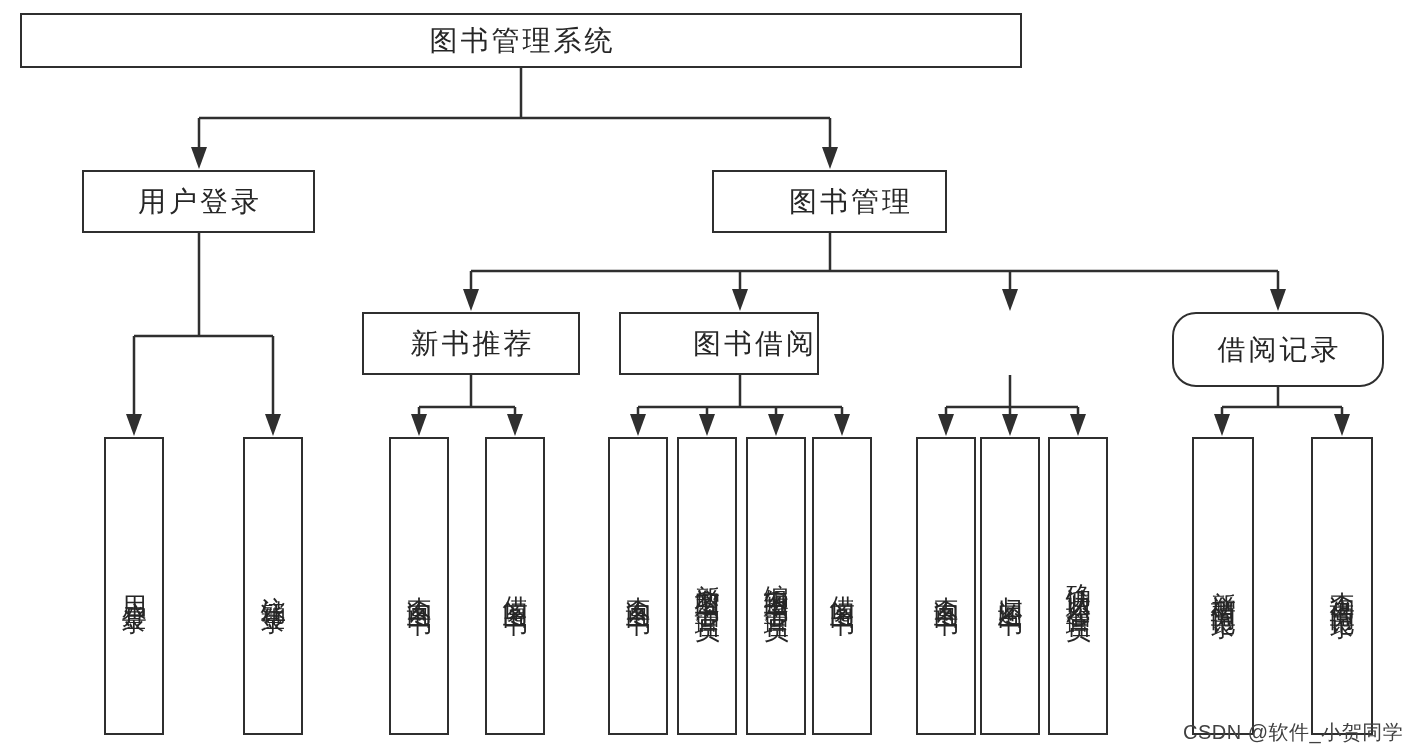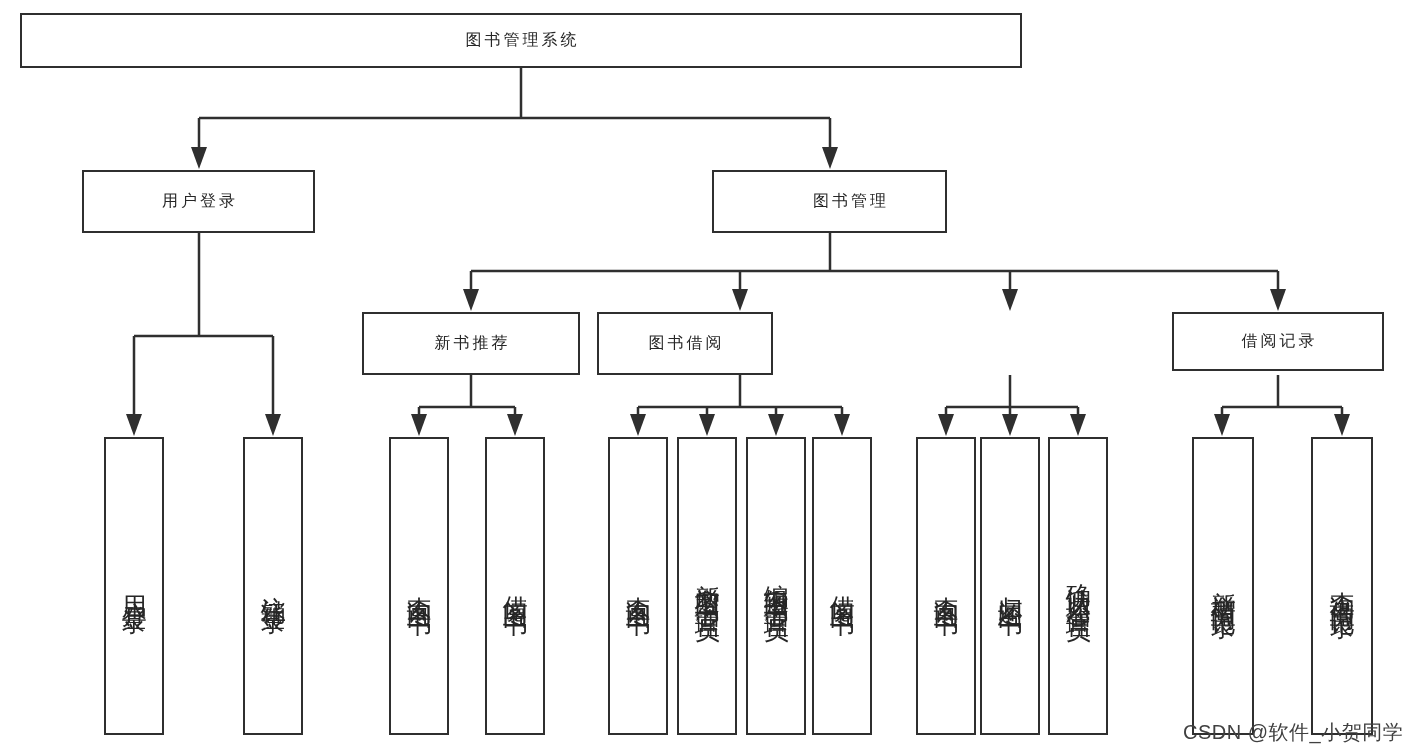--- a/index.html
+++ b/index.html
@@ -22,21 +22,21 @@
     box-sizing: border-box;
     border: 2.5px solid #2f2f2f;
     background: #ffffff;
     display: flex;
     align-items: center;
     justify-content: center;
     z-index: 2;
     color: #262626;
   }
   .node .hlabel {
-    font-size: 16px;
+    font-size: 28px;
     letter-spacing: 3px;
     white-space: nowrap;
     text-indent: 3px; 
   }
   .leaf {
     top: 437px;
     height: 298px;
   }
   .leaf .vlabel {
     writing-mode: vertical-rl;
@@ -45,23 +45,23 @@
     letter-spacing: 5px;
     line-height: 1.1;
   }
   
   .n-root  { left: 20px;  top: 13px;  width: 1002px; height: 55px; }
   
   .n-login { left: 82px;  top: 170px; width: 233px; height: 63px; }
   .n-mgmt  { left: 712px; top: 170px; width: 235px; height: 63px; padding-left: 40px; }
   
   .n-new   { left: 362px;  top: 312px; width: 218px; height: 63px; }
-  .n-bor   { left: 597px;  top: 312px; width: 176px; height: 63px; }
+  .n-bor   { left: 619px;  top: 312px; width: 200px; height: 63px; justify-content: flex-end; }
   .n-cur   { left: 902px;  top: 312px; width: 216px; height: 63px; }
-  .n-rec   { left: 1172px; top: 312px; width: 212px; height: 59px; }
+  .n-rec   { left: 1172px; top: 312px; width: 212px; height: 75px; border-radius: 24px; }
   
   .lf-1  { left: 104px;  width: 60px; }
   .lf-2  { left: 243px;  width: 60px; }
   .lf-3  { left: 389px;  width: 60px; }
   .lf-4  { left: 485px;  width: 60px; }
   .lf-5  { left: 608px;  width: 60px; }
   .lf-6  { left: 677px;  width: 60px; }
   .lf-7  { left: 746px;  width: 60px; }
   .lf-8  { left: 812px;  width: 60px; }
   .lf-9  { left: 916px;  width: 60px; }

